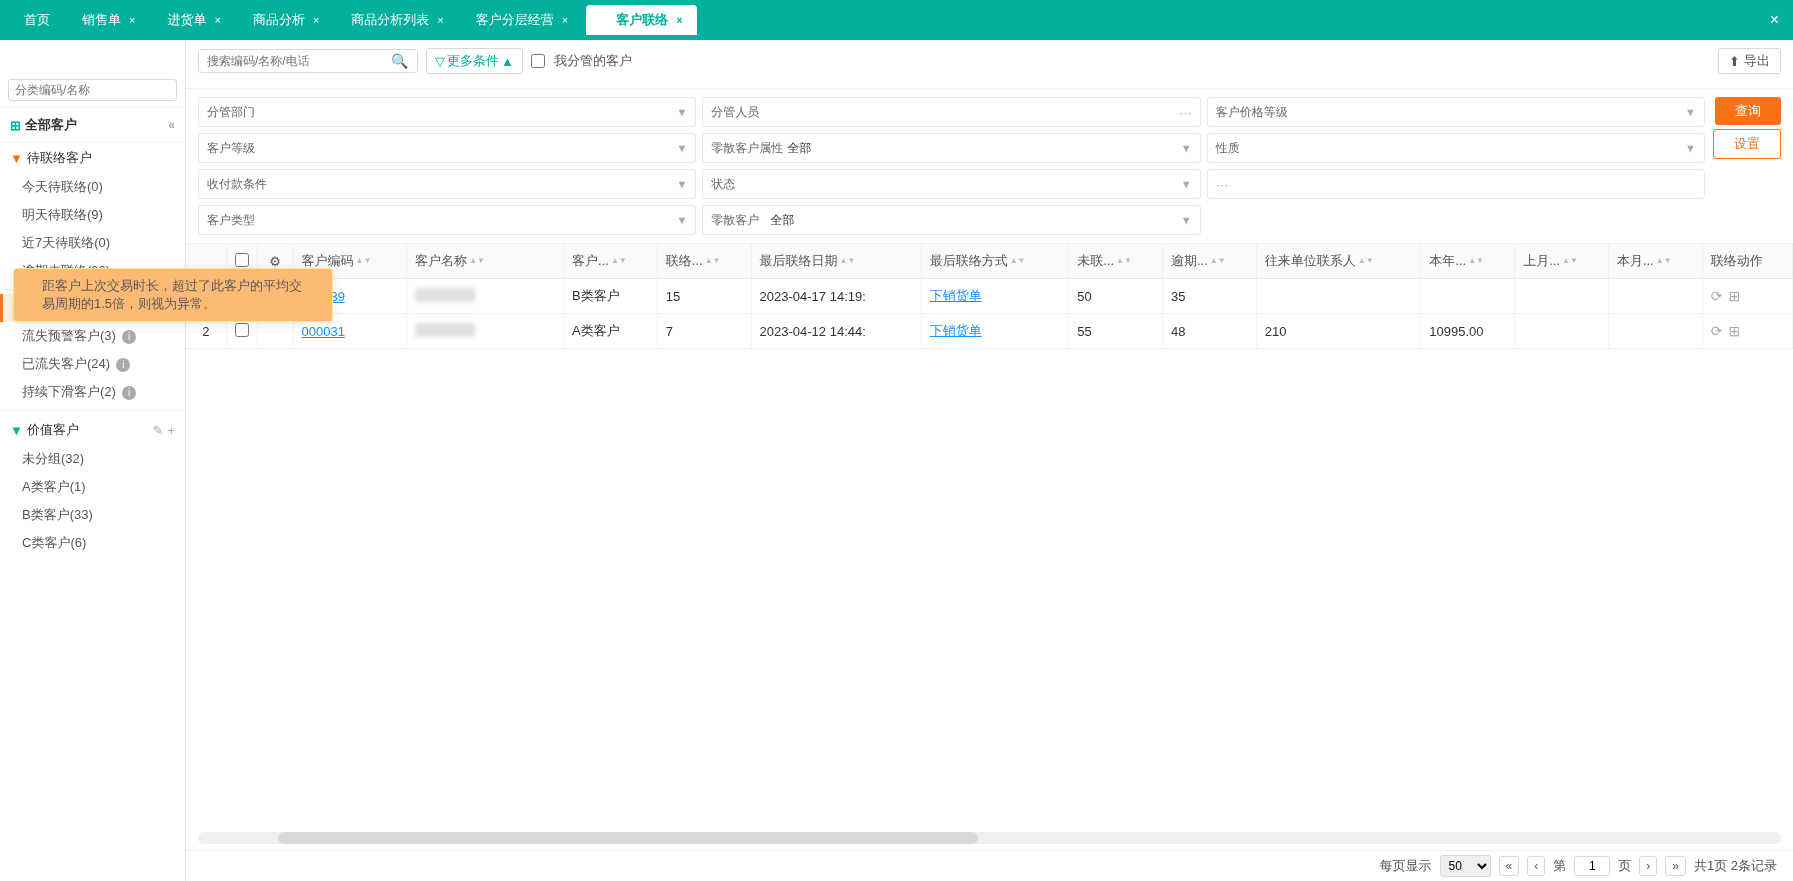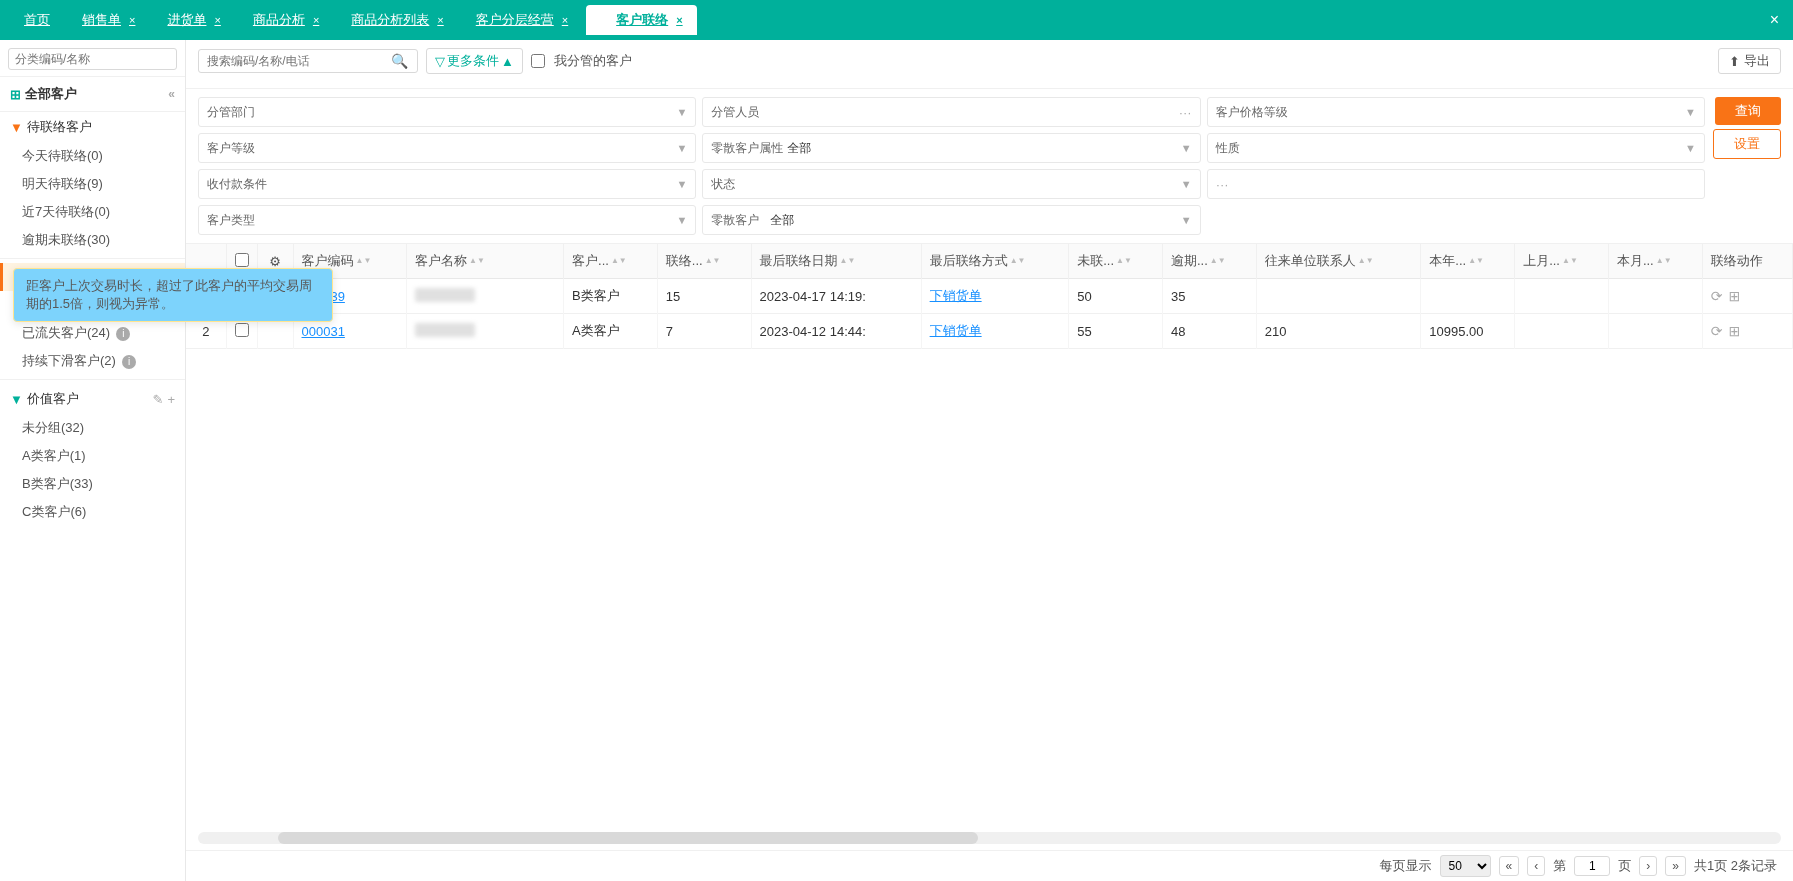--- a/index.html
+++ b/index.html
@@ -19,21 +19,20 @@
     .nav-tab {
       padding: 6px 14px;
       cursor: pointer;
       color: #fff;
       font-size: 13px;
       display: flex;
       align-items: center;
       gap: 4px;
       border-radius: 4px 4px 0 0;
       white-space: nowrap;
-      text-decoration: underline;
     }
     .nav-tab.active {
       background: #fff;
       color: #00b09b;
       font-weight: bold;
       padding-left: 30px;
     }
     .nav-tab .close-x { font-size: 11px; margin-left: 4px; color: inherit; cursor: pointer; }
     .nav-close-btn {
       position: absolute;
@@ -60,20 +59,21 @@
       flex-direction: column;
       overflow: hidden;
       flex-shrink: 0;
     }
     .sidebar-search {
       padding: 8px 8px 6px;
       display: flex;
       align-items: center;
       border-bottom: 1px solid #f0f0f0;
       gap: 8px;
+      margin-top: 31px;
     }
     .sidebar-search input {
       flex: 1;
       border: 1px solid #d9d9d9;
       border-radius: 3px;
       padding: 3px 6px;
       font-size: 12px;
       outline: none;
     }
     .sidebar-search .search-icon-btn {
@@ -250,24 +250,24 @@
     .filter-col-field .lbl { color: #666; font-size: 12px; white-space: nowrap; min-width: 55px; }
     .filter-col-field .val { flex: 1; font-size: 12px; color: #333; }
     .filter-col-field .arr { color: #aaa; font-size: 11px; }
     .filter-col-field .dots { color: #aaa; font-size: 13px; cursor: pointer; }
 
     
     .tooltip-box {
       position: absolute;
       top: 228px;
       left: 13px;
-      background: #7dd3fc;
+      background: #fdba74;
       border: 1px solid #ffe58f;
       border-radius: 4px;
-      padding: 8px 12px;
+      padding: 8px 28px;
       font-size: 12px;
       color: #595959;
       max-width: 320px;
       z-index: 100;
       box-shadow: 0 2px 8px rgba(0,0,0,0.1);
     }
 
     
     .table-wrap {
       flex: 1;

